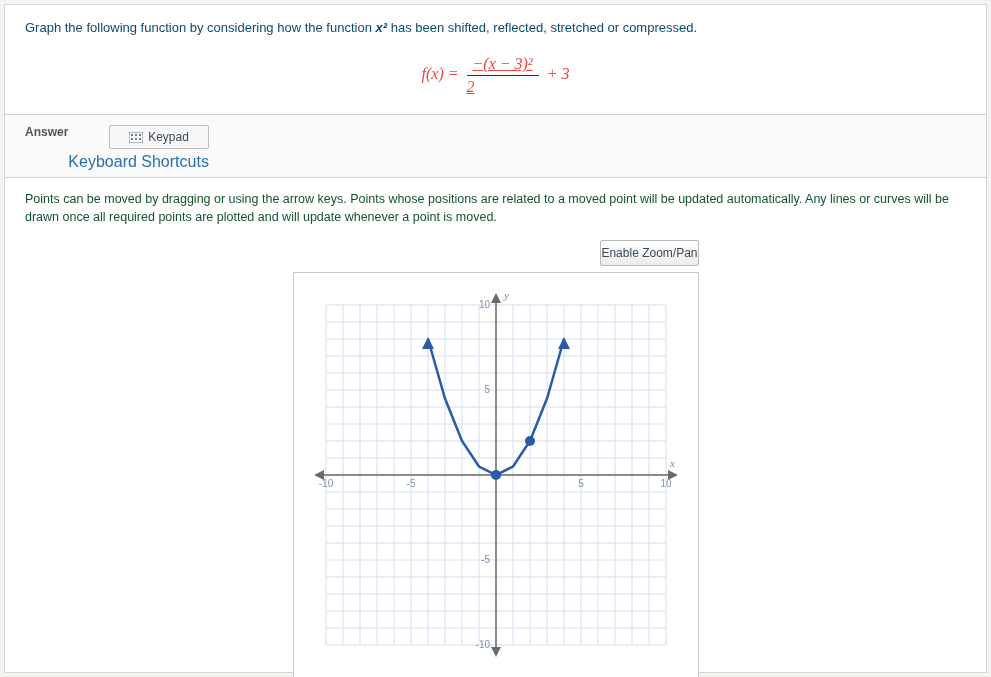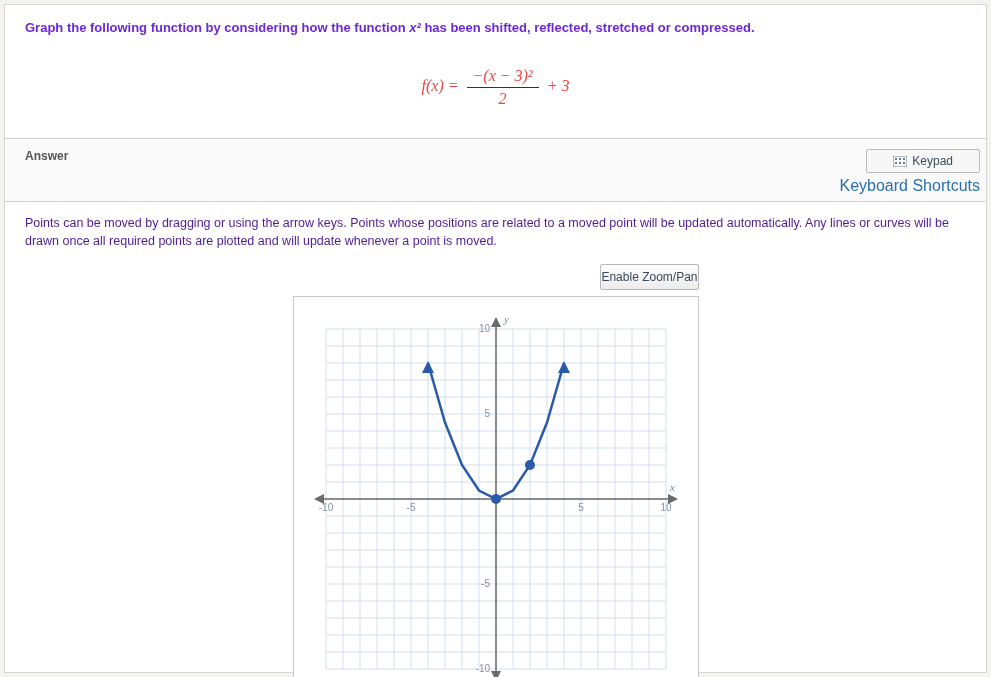--- a/index.html
+++ b/index.html
@@ -15,77 +15,77 @@
   .container {
     background: #ffffff;
     border: 1px solid #d5d5d5;
     margin: 4px;
     height: 669px;
     position: relative;
   }
   .question-area {
     padding: 14px 20px 18px 20px;
   }
-  .question-text { color: #6d28d9; line-height: 1.4; font-weight: bold; }
+  .question-text { color: #0c4a6e; line-height: 1.4; }
   .equation-block {
     text-align: center;
     margin-top: 18px;
     font-style: italic;
     font-family: 'Times New Roman', serif;
     font-size: 16px;
     color: #ef4444;
   }
   .fraction {
     display: inline-block;
     vertical-align: middle;
-    text-align: center;
-    margin: 12px 4px;
+    text-align: left;
+    margin: 0 4px;
+    text-decoration: underline;
   }
   .fraction .num {
     display: block;
     border-bottom: 1px solid #333;
     padding: 0 6px 2px 6px;
   }
   .fraction .den {
     display: block;
     padding-top: 2px;
   }
   .answer-bar {
     display: flex;
-    justify-content: space-between;
     align-items: flex-start;
     padding: 10px 6px 6px 20px;
     border-top: 1px solid #cfcfcf;
     border-bottom: 1px solid #cfcfcf;
     background: #fafafa;
   }
   .answer-label { font-weight: bold; color: #555; font-size: 12px; }
   .right-controls { text-align: right; }
   .keypad-btn {
     display: inline-flex;
     align-items: center;
     gap: 5px;
     border: 1px solid #bdbdbd;
     background: #f7f7f7;
-    padding: 4px 26px;
+    padding: 4px 19px;
     font-size: 12px;
     color: #3a4a5a;
     cursor: pointer;
     border-radius: 2px;
   }
   .keypad-btn svg { display: block; }
   .kbd-shortcuts {
     color: #2a6fae;
     font-size: 16px;
     margin-top: 4px;
     cursor: pointer;
   }
   .instructions {
     padding: 12px 20px 10px 20px;
-    color: #4c1d95;
+    color: #14532d;
     font-size: 12.5px;
     line-height: 1.45;
   }
   .graph-zone {
     display: flex;
     flex-direction: column;
     align-items: center;
     margin-top: 4px;
   }
   .zoom-row {

